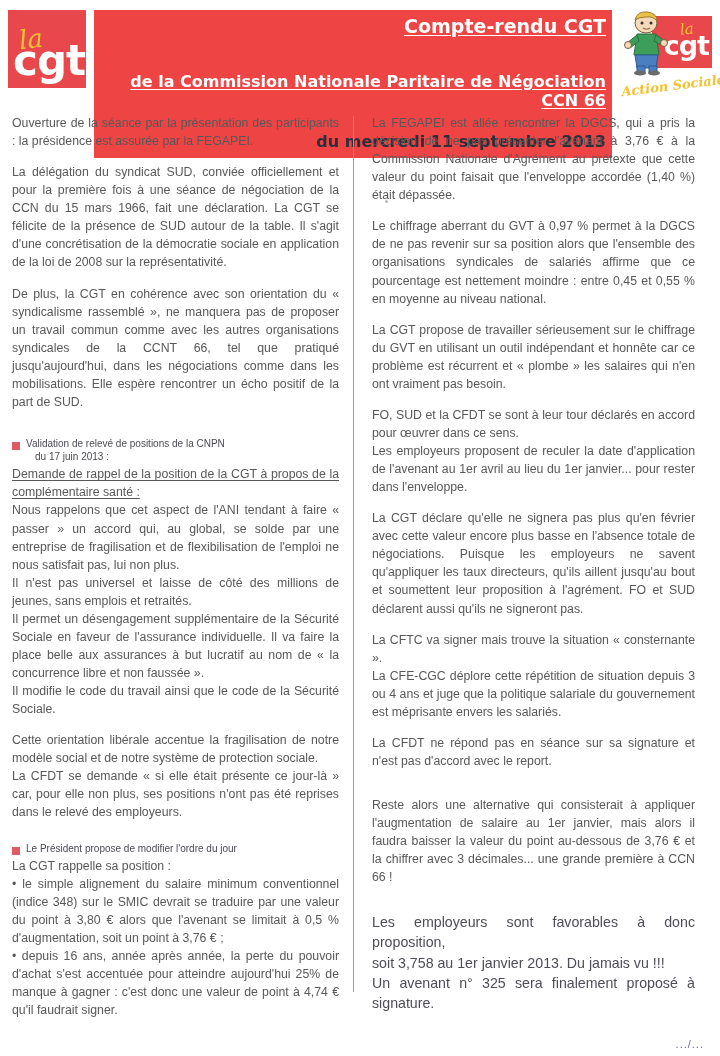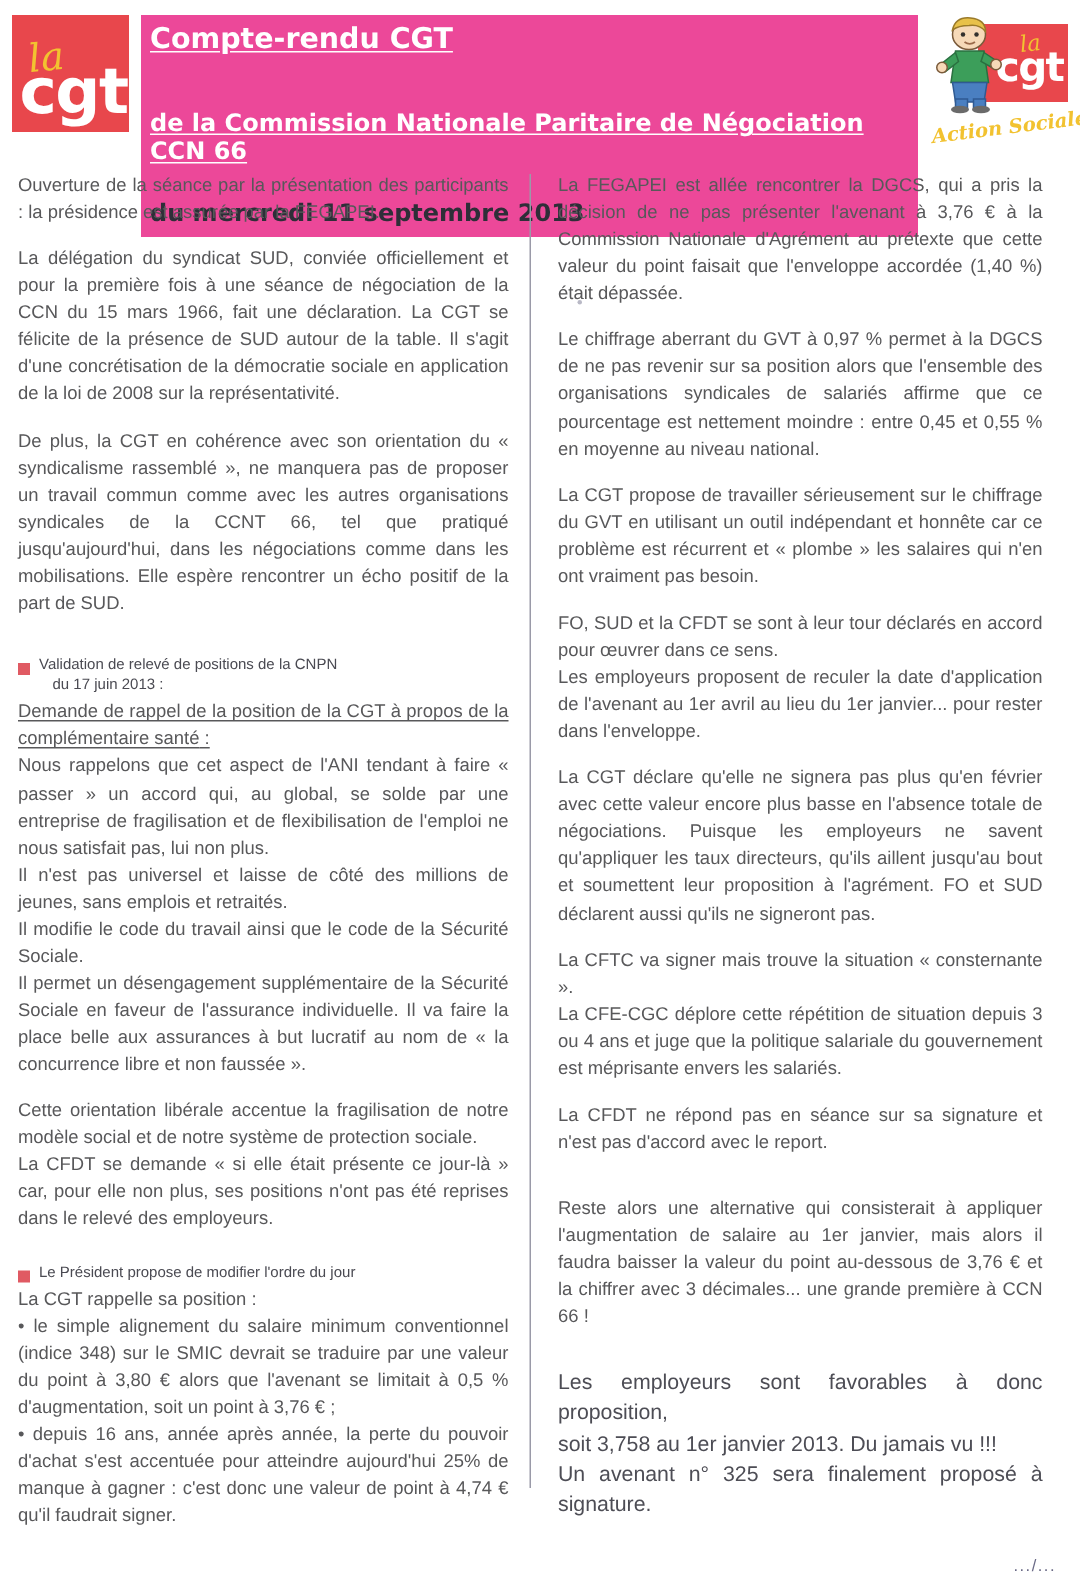--- a/index.html
+++ b/index.html
@@ -48,24 +48,24 @@
     font-family: "DejaVu Sans", sans-serif;
     font-weight: bold;
     font-size: 42px;
     letter-spacing: -1px;
     color: #ffffff;
     line-height: 1;
   }
 
   .title-box {
     flex: 1 1 auto;
-    background: #ec4899;
+    background: #ef4444;
     margin: 4px 6px 0 8px;
     padding: 5px 6px 7px 6px;
-    text-align: left;
+    text-align: right;
     min-height: 76px;
   }
   .title-line1, .title-line2 {
     color: #ffffff;
     font-family: "DejaVu Sans", sans-serif;
     font-weight: bold;
     text-decoration: underline;
     text-underline-offset: 2px;
     line-height: 1.18;
   }
@@ -263,22 +263,22 @@
       <div class="heading">
         <span class="bullet-sq"></span>
         <span>Validation de relevé de positions de la CNPN</span>
         <span class="l2">du 17 juin 2013 :</span>
       </div>
 
       <p class="subhead"><span>Demande de rappel de la position de la CGT à propos de la complémentaire santé</span><span style="text-decoration: none;"> :</span></p>
 
       <p class="sq-item">Nous rappelons que cet aspect de l'ANI tendant à faire « passer » un accord qui, au global, se solde par une entreprise de fragilisation et de flexibilisation de l'emploi ne nous satisfait pas, lui non plus.</p>
       <p class="sq-item">Il n'est pas universel et laisse de côté des millions de jeunes, sans emplois et retraités.</p>
+      <p class="sq-item">Il permet un désengagement supplémentaire de la Sécurité Sociale en faveur de l'assurance individuelle. Il va faire la place belle aux assurances à but lucratif au nom de « la concurrence libre et non faussée ».</p>
       <p class="sq-item">Il modifie le code du travail ainsi que le code de la Sécurité Sociale.</p>
-      <p class="sq-item">Il permet un désengagement supplémentaire de la Sécurité Sociale en faveur de l'assurance individuelle. Il va faire la place belle aux assurances à but lucratif au nom de « la concurrence libre et non faussée ».</p>
 
       <div class="spacer-sm"></div>
 
       <p class="nospace">Cette orientation libérale accentue la fragilisation de notre modèle social et de notre système de protection sociale.</p>
       <p class="nospace">La CFDT se demande « si elle était présente ce jour-là » car, pour elle non plus, ses positions n'ont pas été reprises dans le relevé des employeurs.</p>
 
       <div class="spacer-md"></div>
 
       <div class="heading">
         <span class="bullet-sq"></span>

